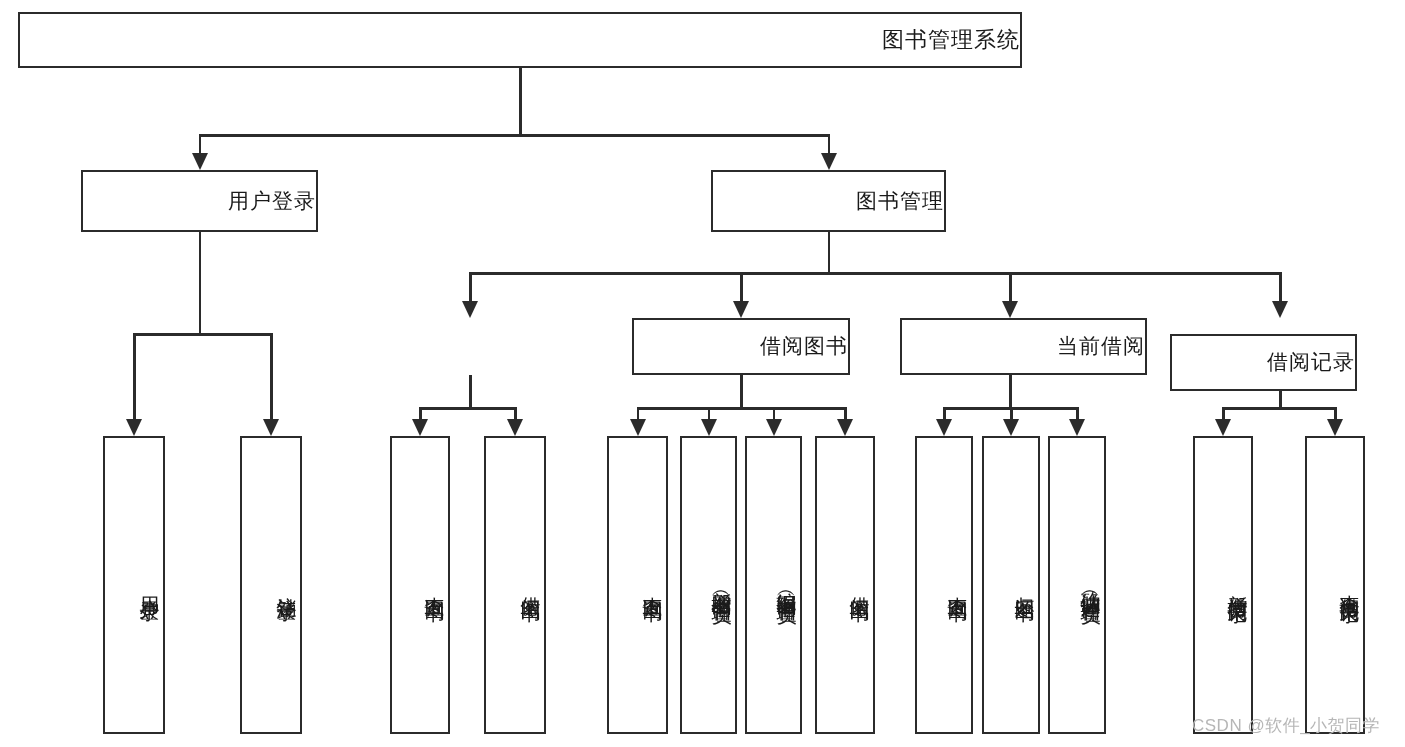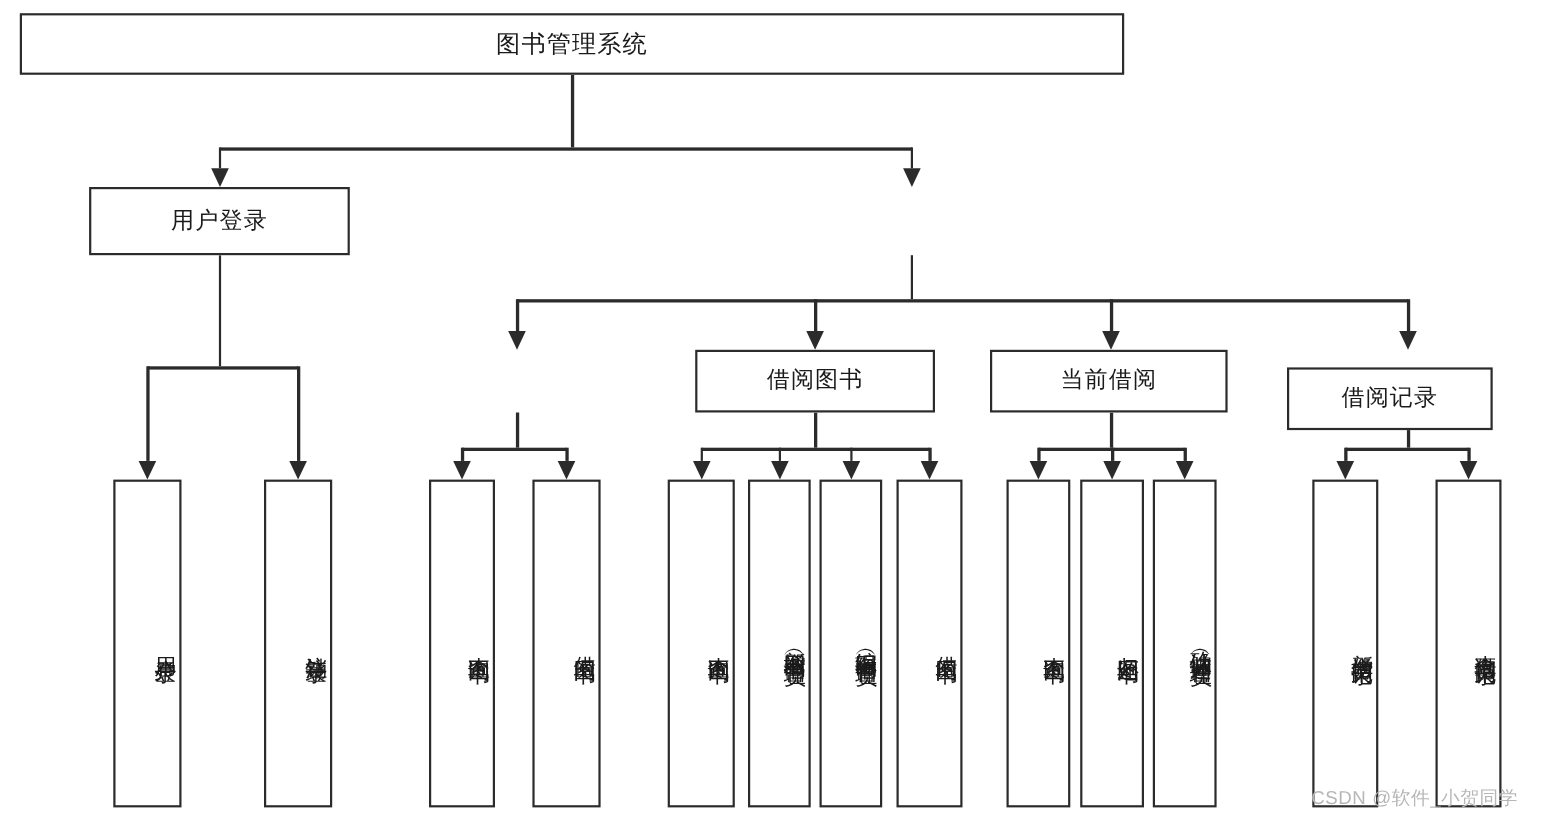--- a/index.html
+++ b/index.html
@@ -27,20 +27,21 @@
     align-items: center;
     justify-content: center;
     color: #1a1a1a;
     z-index: 3;
   }
   .node.horiz {
     font-size: 21px;
     letter-spacing: 1px;
     line-height: 1.25;
     white-space: nowrap;
+    justify-content: flex-end;
   }
   .node.vert {
     writing-mode: vertical-rl;
     text-orientation: upright;
     font-size: 20px;
     letter-spacing: 2px;
     line-height: 1.35;
     padding: 6px 0;
     align-items: flex-start;
     justify-content: center;
@@ -80,24 +81,27 @@
 </head>
 <body>
 
 <div id="canvas">
     <div class="node horiz root" style="left: 18px; top: 12px; width: 1004px; height: 56px;">
       <span>图书管理系统</span>
     </div>
     <div class="node horiz" style="left: 81px; top: 170px; width: 237px; height: 62px;">
       <span>用户登录</span>
     </div>
+    <div class="node horiz" style="left: 711px; top: 170px; width: 235px; height: 62px;">
+      <span>图书管理</span>
+    </div>
     <div class="node horiz" style="left: 632px; top: 318px; width: 218px; height: 57px;">
       <span>借阅图书</span>
     </div>
-    <div class="node horiz" style="left: 900px; top: 318px; width: 216px; height: 57px;">
+    <div class="node horiz" style="left: 900px; top: 318px; width: 247px; height: 57px;">
       <span>当前借阅</span>
     </div>
     <div class="node horiz" style="left: 1170px; top: 334px; width: 187px; height: 57px;">
       <span>借阅记录</span>
     </div>
     <div class="node vert" style="left: 103px; top: 436px; width: 62px; height: 298px;">
       <span class="vtext">用户登录</span>
     </div>
     <div class="node vert" style="left: 240px; top: 436px; width: 62px; height: 298px;">
       <span class="vtext">注销登录</span>

